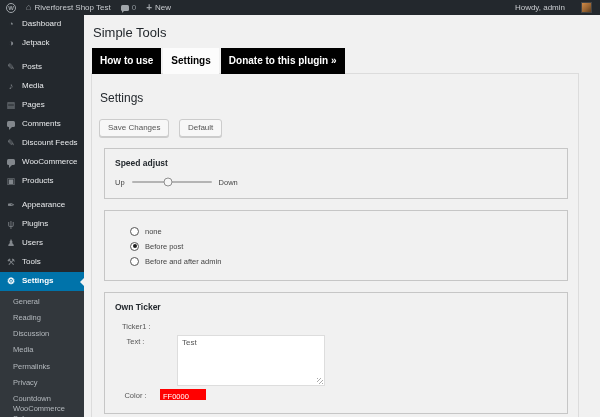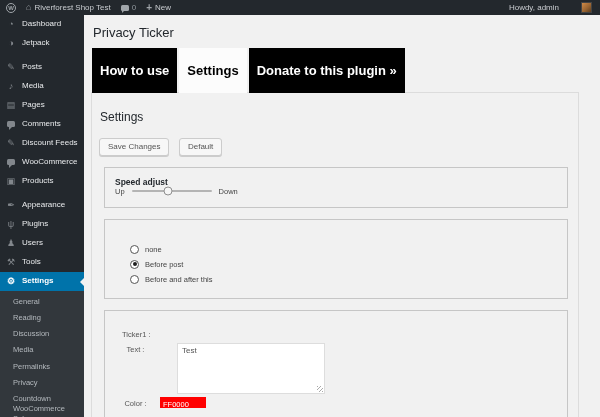--- a/index.html
+++ b/index.html
@@ -24,21 +24,21 @@
     width:10px; height:10px; border:1px solid #a0a5aa; border-radius:50%;
     display:flex; align-items:center; justify-content:center;
     font-size:6px; color:#a0a5aa; font-weight:bold; line-height:1;
   }
   .home-glyph { font-size:9px; color:#a0a5aa; line-height:1; }
   .plus-glyph { font-size:10px; color:#a0a5aa; line-height:1; font-weight:bold; }
   .ab-bubble { display:inline-block; width:8px; height:6px; background:#a0a5aa; border-radius:1.5px; position:relative; }
   .ab-bubble::after { content:''; position:absolute; left:1.5px; bottom:-2.5px; width:0; height:0;
     border-top:3px solid #a0a5aa; border-right:3px solid transparent; }
   .ab-count { color:#8f969c; }
-  .ab-right { display:flex; align-items:center; gap:22px; cursor:pointer; }
+  .ab-right { display:flex; align-items:center; gap:16px; cursor:pointer; }
   .avatar { width:11px; height:11px; background:linear-gradient(135deg,#d08a47 0%,#9a6532 55%,#5f3d1c 100%); border:1px solid #444; }
 
   
   .sidebar {
     position:absolute; top:15px; left:0; bottom:0; width:84px;
     background:#23282d; z-index:9;
   }
   .menu-item {
     display:flex; align-items:center; gap:6px;
     padding:5px 4px 5px 6px; font-size:8px; color:#e8eaec; cursor:pointer;
@@ -62,54 +62,54 @@
   }
 
   
   .main {
     position:absolute; left:84px; top:15px; right:0; bottom:0;
     padding:6px 21px 0 7px; overflow:hidden;
   }
   .page-title { font-size:13px; font-weight:400; color:#23282d; margin:4px 0 8px 2px; }
   .tabs { display:flex; gap:2px; margin-left:1px; position:relative; z-index:2; }
   .tab {
-    background:#000; color:#fff; font-size:13px; font-weight:bold;
-    padding:16px 8px; line-height:1; cursor:pointer; white-space:nowrap;
+    background:#000; color:#fff; font-size:10px; font-weight:bold;
+    padding:8px 8px; line-height:1; cursor:pointer; white-space:nowrap;
   }
   .tab.active { background:#fcfcfc; color:#000; }
   .tab-container {
     border:1px solid #dcdcdc; margin-top:-1px; background:#f1f1f1;
     padding:13px 8px 30px 7px; height:500px;
   }
   .settings-heading { font-size:12px; font-weight:400; color:#23282d; margin:4px 0 11px 1px; }
   .btn {
     display:inline-block; background:#f7f7f7; border:1px solid #ccc; border-radius:3px;
     box-shadow:0 1px 0 #ccc; color:#555; font-size:8px; padding:3px 8px;
     margin-right:5px; cursor:pointer; line-height:1.2;
   }
   .panel {
     border:1px solid #c6c6c6; background:#f1f1f1;
     margin:11px 2px 6px 5px; padding:9px 10px 11px;
   }
   .panel-title { font-size:8.5px; font-weight:bold; color:#23282d; }
 
   
-  .slider-row { display:flex; align-items:center; margin-top:0; font-size:7.5px; color:#444; }
+  .slider-row { display:flex; align-items:center; margin-top:10px; font-size:7.5px; color:#444; }
   .slider-track {
     position:relative; width:80px; height:2px; background:#b4b4b4;
     border-radius:1px; margin:0 7px;
   }
   .slider-handle {
     position:absolute; top:50%; left:46%; transform:translate(-50%,-50%);
     width:9px; height:9px; background:#f6f6f6; border:1px solid #8f8f8f;
     border-radius:50%; cursor:pointer;
   }
 
   
-  .radio-group { margin:13px 0 0 15px; }
+  .radio-group { margin:4px 0 0 15px; }
   .radio-row { display:flex; align-items:center; gap:6px; height:15px; cursor:pointer; }
   .radio {
     width:9px; height:9px; min-width:9px; border:1px solid #555; border-radius:50%;
     background:#fff; position:relative;
   }
   .radio.checked::after {
     content:''; position:absolute; left:1.5px; top:1.5px; width:4px; height:4px;
     background:#1e1e1e; border-radius:50%;
   }
   .radio-label { font-size:7.5px; color:#444; }
@@ -228,21 +228,21 @@
     <div class="submenu-item">Discussion</div>
     <div class="submenu-item">Media</div>
     <div class="submenu-item">Permalinks</div>
     <div class="submenu-item">Privacy</div>
     <div class="submenu-item" style="width:84px;">Countdown WooCommerce Sale</div>
 
   </div>
 </div>
 
 <div class="main">
-  <h1 class="page-title">Privacy Ticker</h1>
+  <h1 class="page-title">Simple Tools</h1>
 
   <div class="tabs">
     <div class="tab">How to use</div>
     <div class="tab active">Settings</div>
     <div class="tab">Donate to this plugin »</div>
   </div>
 
   <div class="tab-container">
     <h2 class="settings-heading">Settings</h2>
 
@@ -267,26 +267,27 @@
         <div class="radio-row">
           <span class="radio"></span>
           <span class="radio-label">none</span>
         </div>
         <div class="radio-row">
           <span class="radio checked"></span>
           <span class="radio-label">Before post</span>
         </div>
         <div class="radio-row">
           <span class="radio"></span>
-          <span class="radio-label">Before and after this</span>
+          <span class="radio-label">Before and after admin</span>
         </div>
       </div>
     </div>
 
     <div class="panel">
+      <div class="panel-title">Own Ticker</div>
 
       <div class="ticker-section-label">Ticker1 :</div>
       <div class="field-row">
         <div class="field-label">Text :</div>
         <span class="ta-wrap">
           <textarea style="">Test</textarea>
         </span>
       </div>
       <div class="field-row color-row">
         <div class="field-label">Color :</div>

